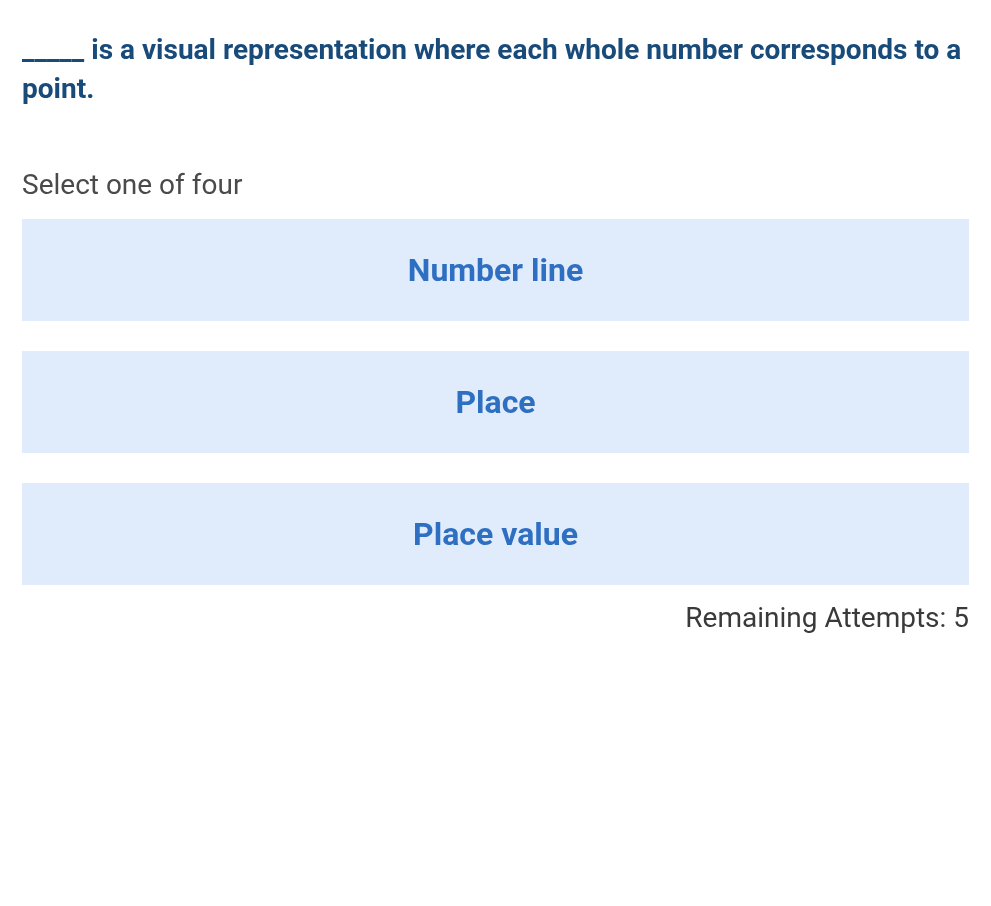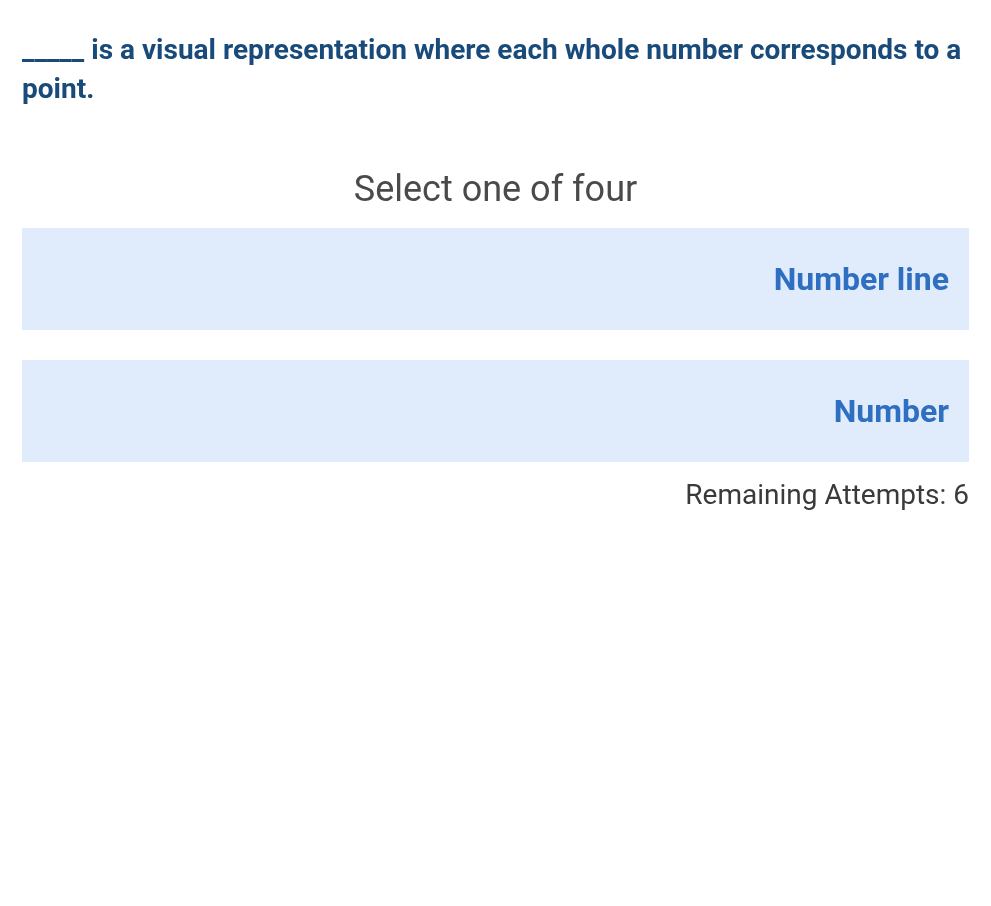--- a/index.html
+++ b/index.html
@@ -15,56 +15,56 @@
       padding: 30px 22px;
     }
     .question-text {
       font-size: 28px;
       font-weight: 700;
       color: #184a7a;
       line-height: 1.4;
       margin-bottom: 60px;
     }
     .instruction-text {
-      font-size: 36px;
+      font-size: 28px;
       color: #4a4a4a;
       font-weight: 400;
       margin-bottom: 18px;
-      text-align: center;
     }
     .options-container {
       display: flex;
       flex-direction: column;
       gap: 30px;
     }
     .option-button {
       background: #e0ecfb;
       border: none;
-      padding: 32px 20px;
+      padding: 32px 36px;
       font-size: 32px;
       font-weight: 700;
       color: #2f6fc2;
       cursor: pointer;
-      text-align: right;
+      text-align: center;
       width: 100%;
       font-family: inherit;
     }
     .attempts-text {
       font-size: 28px;
       color: #3a3a3a;
       font-weight: 400;
       text-align: right;
       margin-top: 16px;
     }
   </style>
 </head>
 <body>
 
 <div class="question-text">_____ is a visual representation where each whole number corresponds to a point.</div>
 
 <div class="instruction-text">Select one of four</div>
 
 <div class="options-container">
   <button class="option-button">Number line</button>
-  <button class="option-button">Number</button>
+  <button class="option-button">Place</button>
+  <button class="option-button">Place value</button>
 </div>
 
-<div class="attempts-text">Remaining Attempts: 6</div>
+<div class="attempts-text">Remaining Attempts: 5</div>
 
 </body></html>

